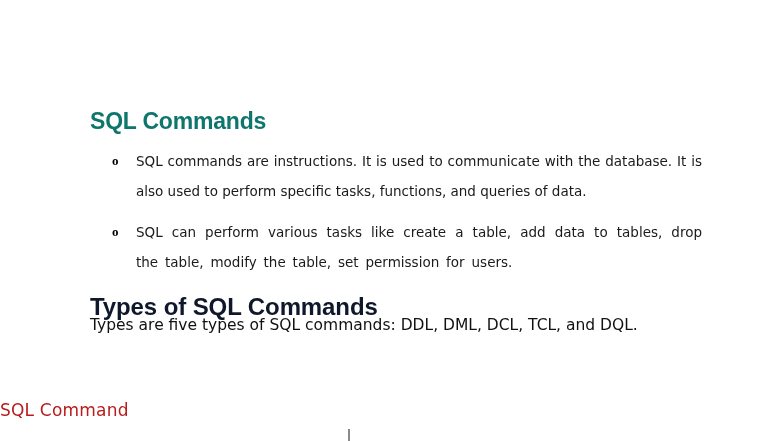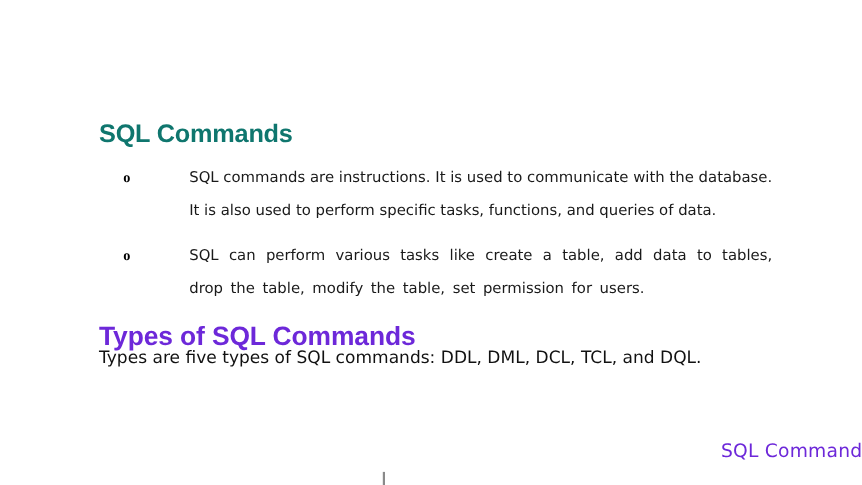--- a/index.html
+++ b/index.html
@@ -39,21 +39,21 @@
   }
 
   .h2-title {
     position: absolute;
     left: 90px;
     top: 273px;
     font-family: "Liberation Sans", sans-serif;
     font-size: 24px;
     font-weight: bold;
     letter-spacing: -0.1px;
-    color: #6d28d9;
+    color: #0f172a;
     white-space: nowrap;
     line-height: 1.15;
   }
 
   
   .bullet-list {
     position: absolute;
     left: 90px;
     top: 146px;
     width: 612px;
@@ -85,21 +85,20 @@
     top: 0;
     font-family: "Liberation Serif", serif;
     font-size: 13px;
     font-weight: bold;
     color: #000000;
     line-height: 30px;
   }
 
   .bullet-text {
     display: block;
-    margin-left: 36px;
   }
 
   
   .bullet-item.justified .bullet-text {
     word-spacing: 2.6px;
   }
 
   
   .lead-paragraph {
     position: absolute;
@@ -122,25 +121,25 @@
     top: 388px;
     width: 784px;
     height: 53px;
   }
 
   .diagram-root-label {
     position: absolute;
     left: 0;
     top: 12px;
     width: 784px;
-    text-align: right;
+    text-align: left;
     font-family: "DejaVu Sans", sans-serif;
     font-size: 17px;
     font-weight: normal;
-    color: #6d28d9;
+    color: #b91c1c;
     letter-spacing: 0.2px;
     white-space: nowrap;
   }
 
   .diagram-connector {
     position: absolute;
     left: 348px;
     top: 41px;
     width: 2px;
     height: 12px;

